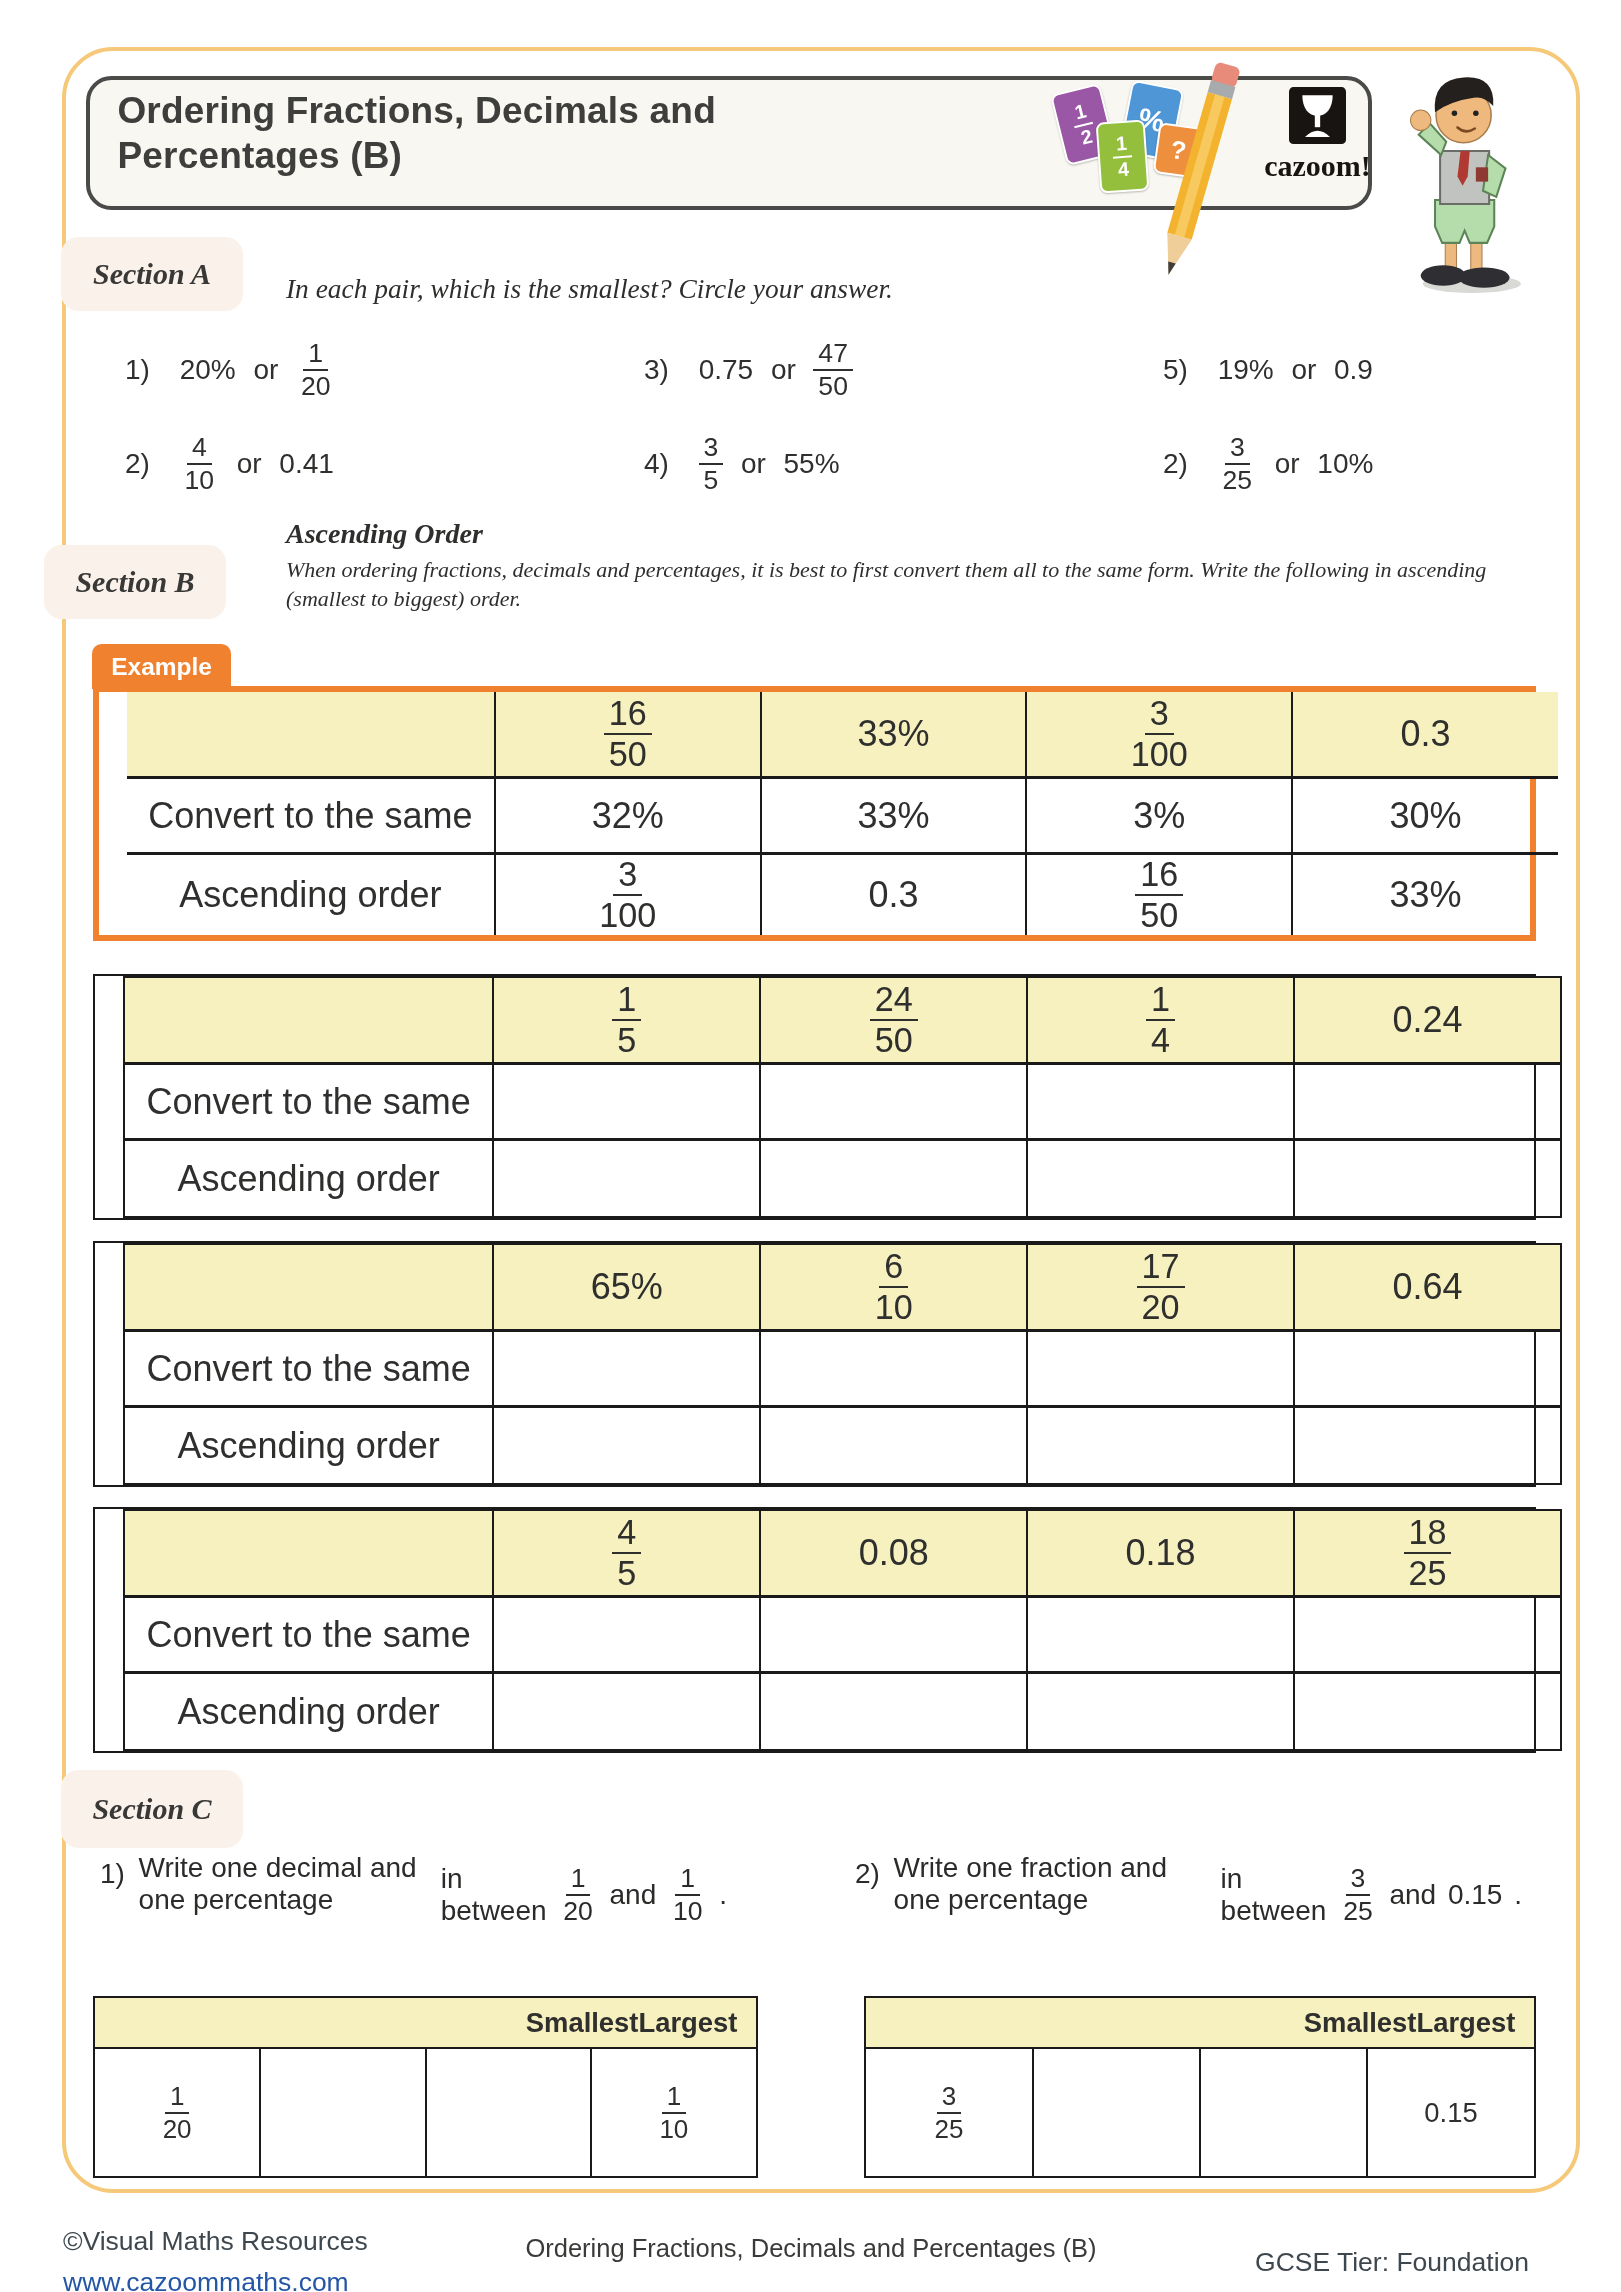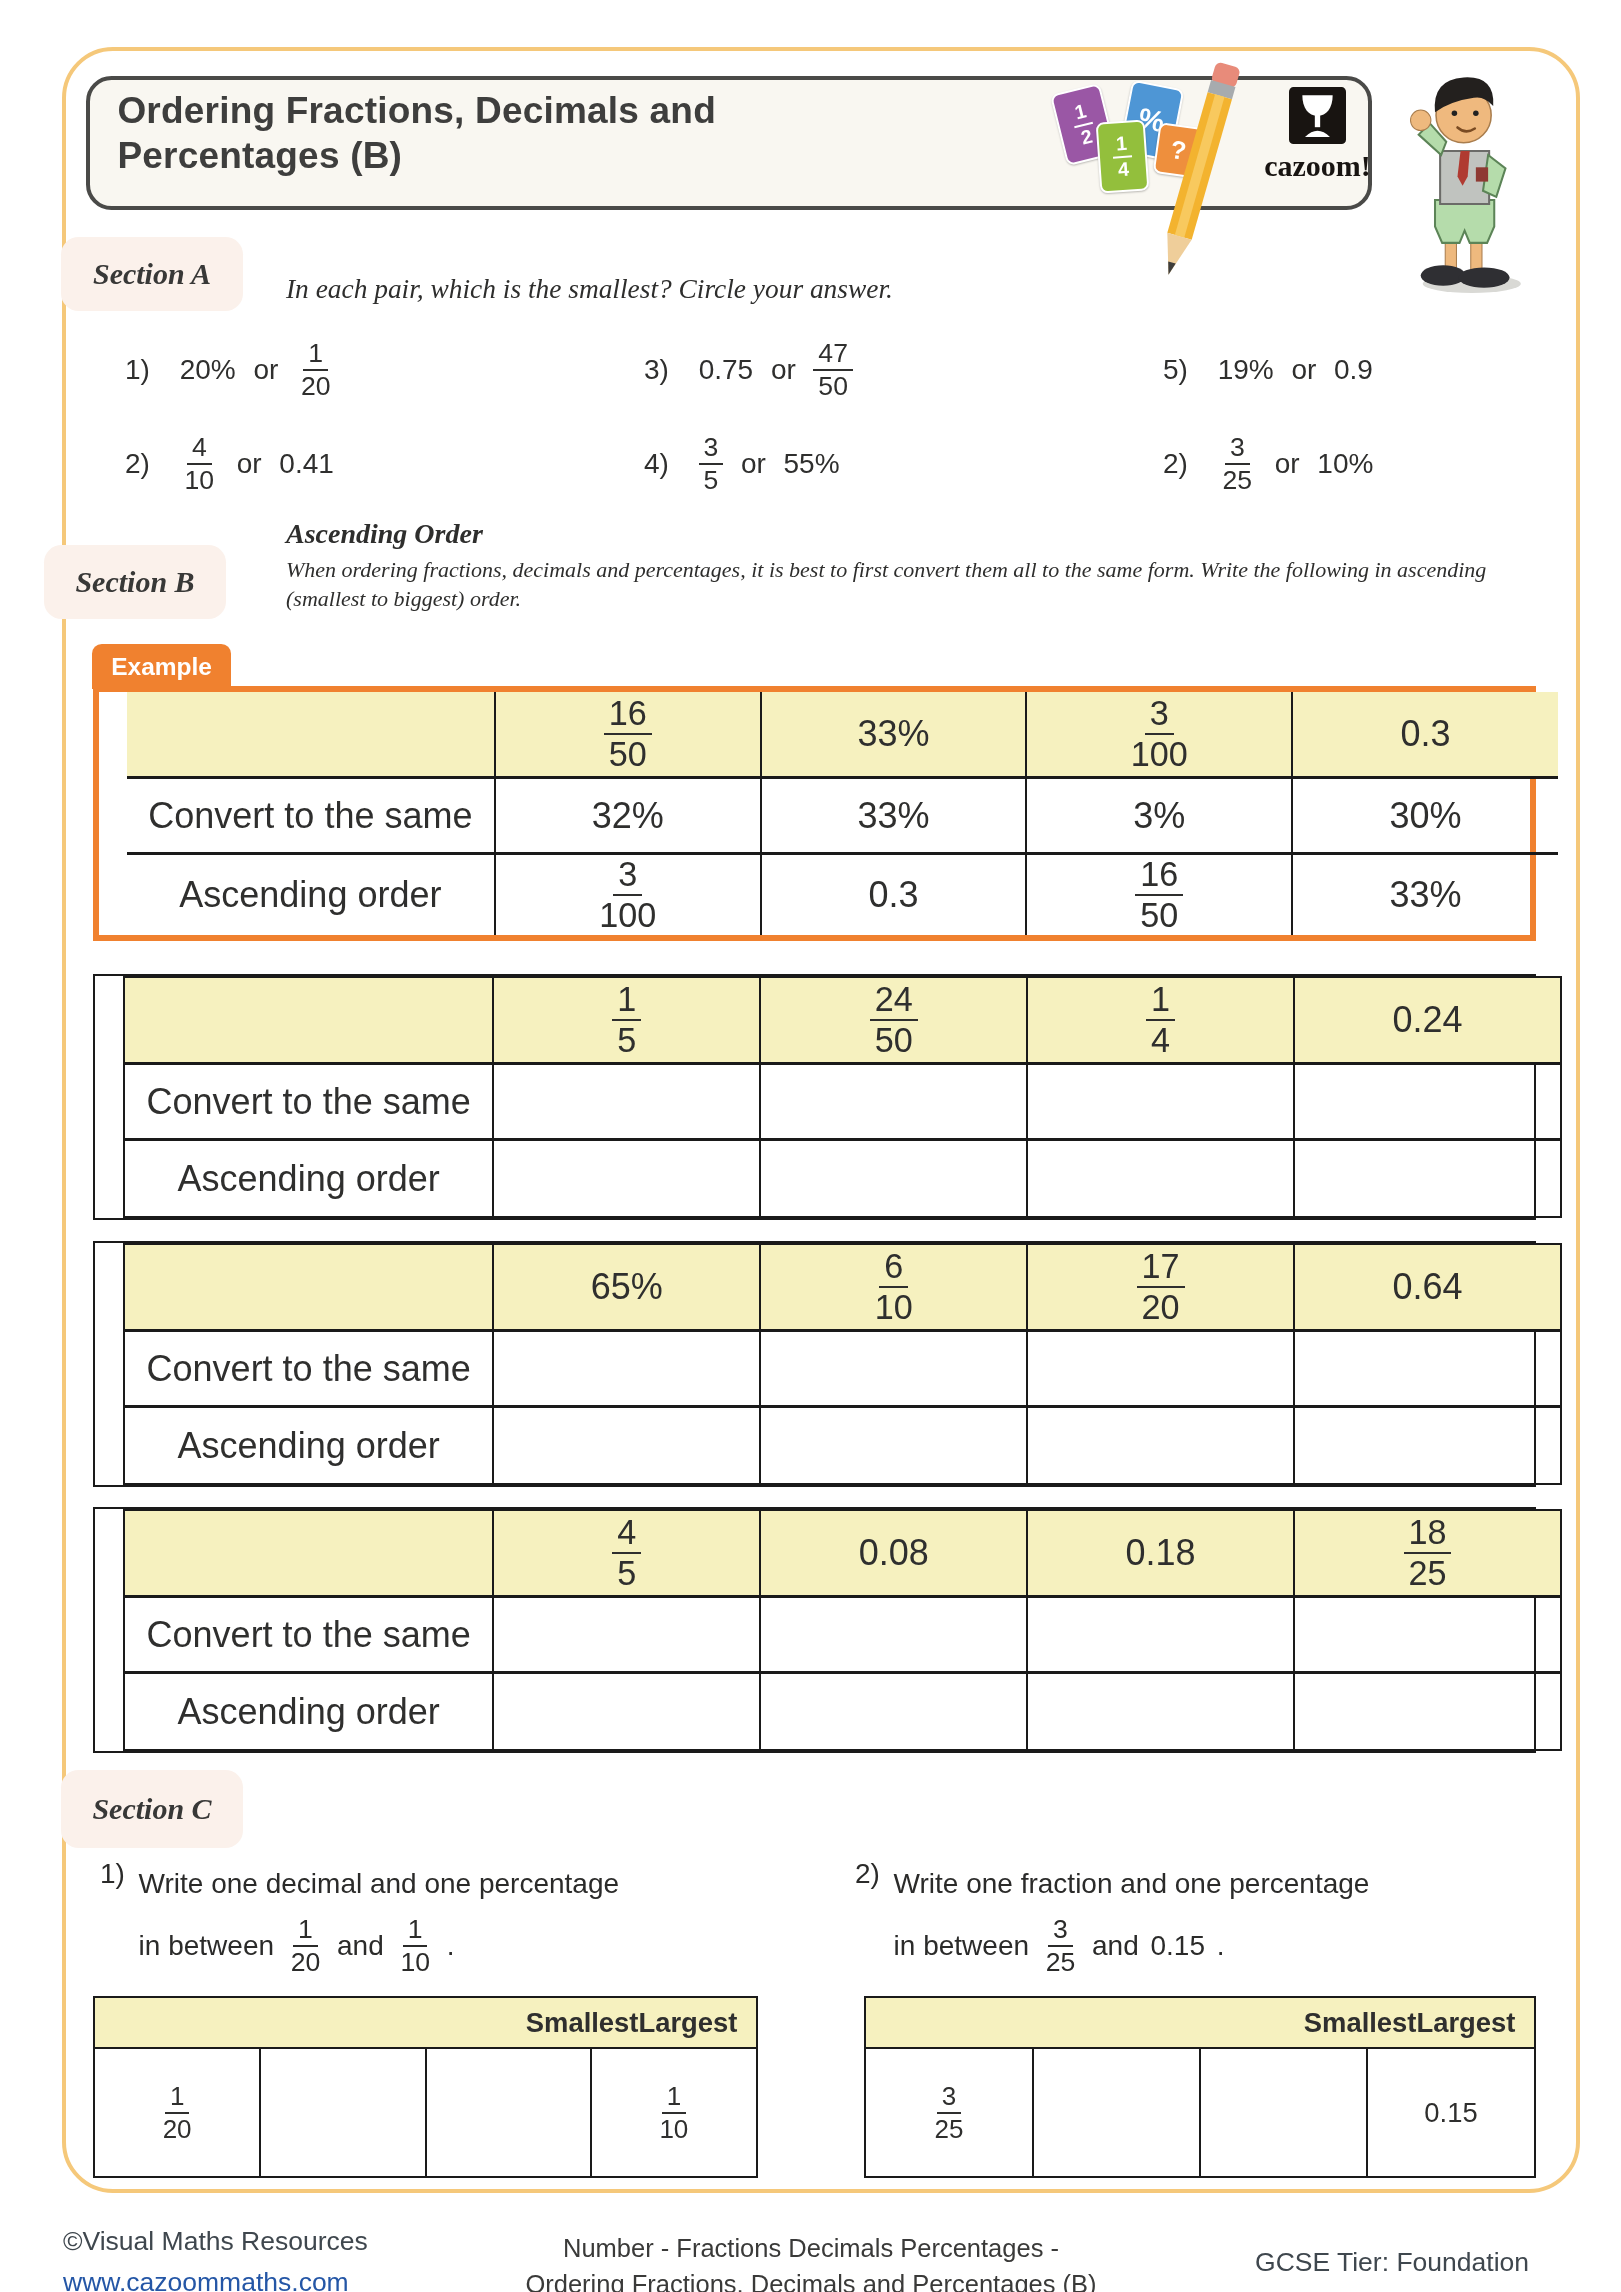--- a/index.html
+++ b/index.html
@@ -62,21 +62,21 @@
   .example-wrap table.btable tr td:last-child{border-right:none;}
   .example-wrap table.btable tr.hdr td{border-top:none;}
   .example-wrap table.btable tr.r2 td{border-bottom:none;}
   .ex-table{position:absolute;left:93px;width:1443px;border:2.9px solid #1a1a1a;box-sizing:border-box;background:#fff;}
   #btable0{top:974px;} #btable1{top:1241px;} #btable2{top:1507px;}
 
   
   .question{position:absolute;display:flex;gap:13.7px;font-size:28px;color:#2b2b2a;}
   #q0{left:100px;top:1858px;width:627px;}
   #q1{left:855px;top:1858px;width:667px;}
-  .qbody{display:flex;flex-direction:column;}
+  .qbody{display:flex;flex-direction:row;}
   .qline1{height:51px;display:flex;align-items:center;}
   .qline2{display:flex;align-items:center;gap:11.8px;min-height:73px;}
 
   .rtable{position:absolute;border:2.9px solid #1a1a1a;box-sizing:border-box;background:#fff;font-size:27.4px;}
   #rt0{left:93px;top:1996px;width:665px;}
   #rt1{left:864px;top:1996px;width:672px;}
   table.rt{border-collapse:collapse;width:100%;table-layout:fixed;}
   table.rt td{border:2.5px solid #1a1a1a;text-align:center;vertical-align:middle;}
   table.rt tr.rhdr td{background:#f6f1bf;height:47px;border-top:none;border-left:none;border-right:none;}
   table.rt tr.rbody td{height:125px;}
@@ -487,18 +487,17 @@
           </tr>
         </tbody>
       </table>
     </div>
 
   <div class="footer-left">
     <div>©Visual Maths Resources</div>
     <a href="#">www.cazoommaths.com</a>
   </div>
   <div class="footer-center">
-    <div>Number - Fractions Decimals Percentages -</div>
     <div>Ordering Fractions, Decimals and Percentages (B)</div>
   </div>
   <div class="footer-right">GCSE Tier: Foundation</div>
 </div>
 
 
 </body></html>

